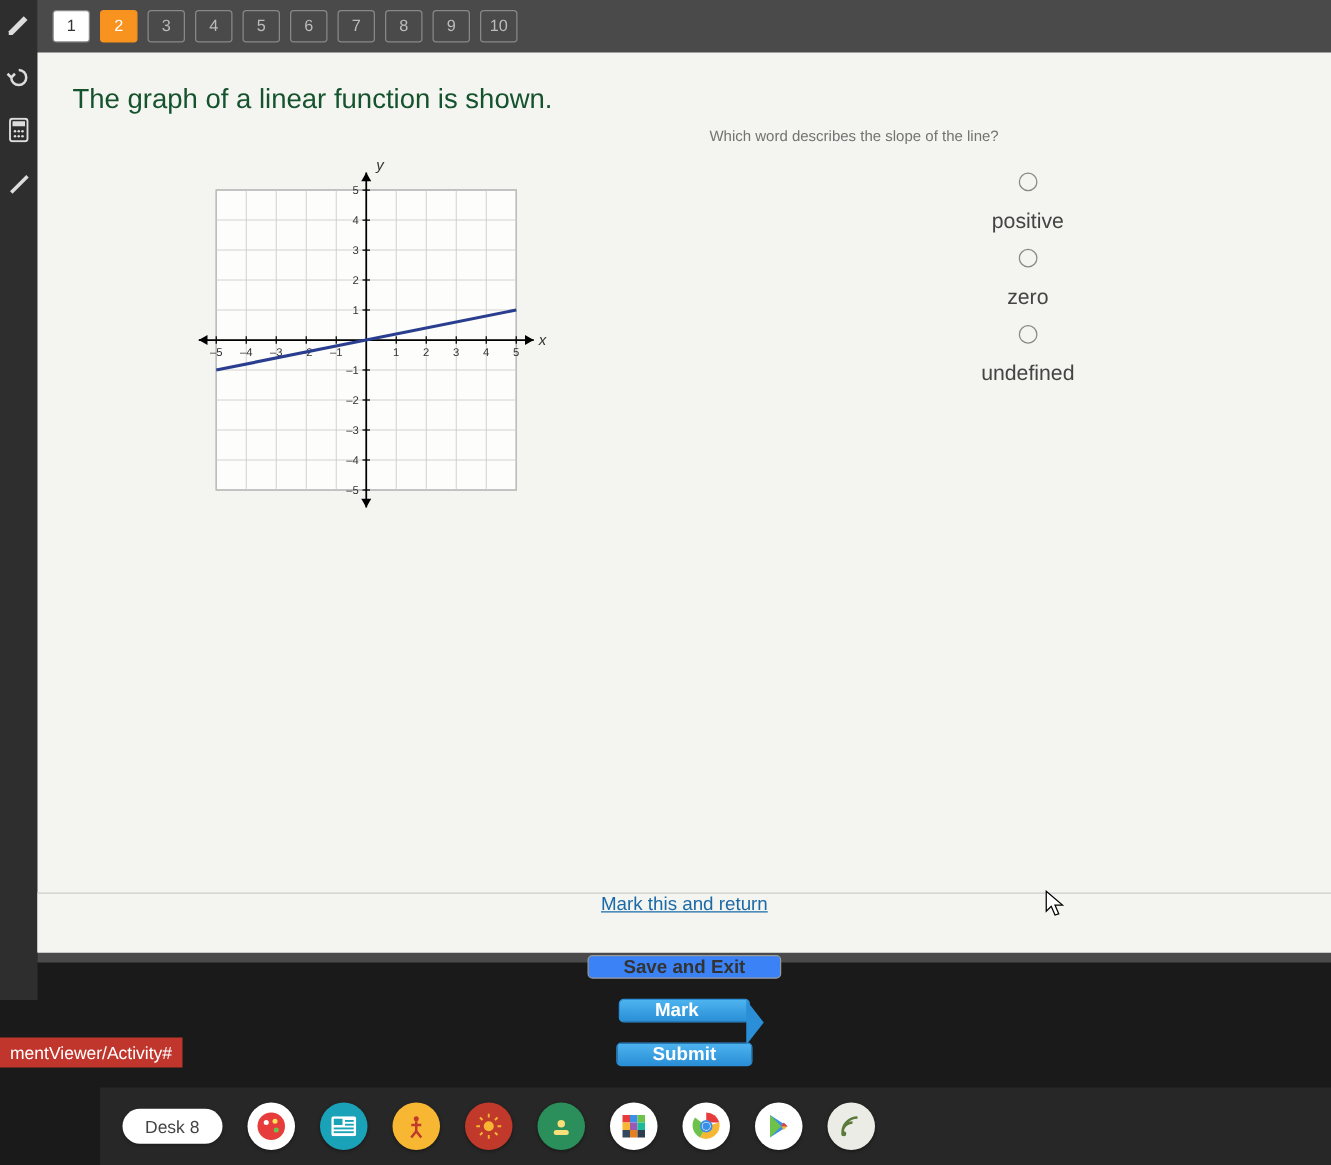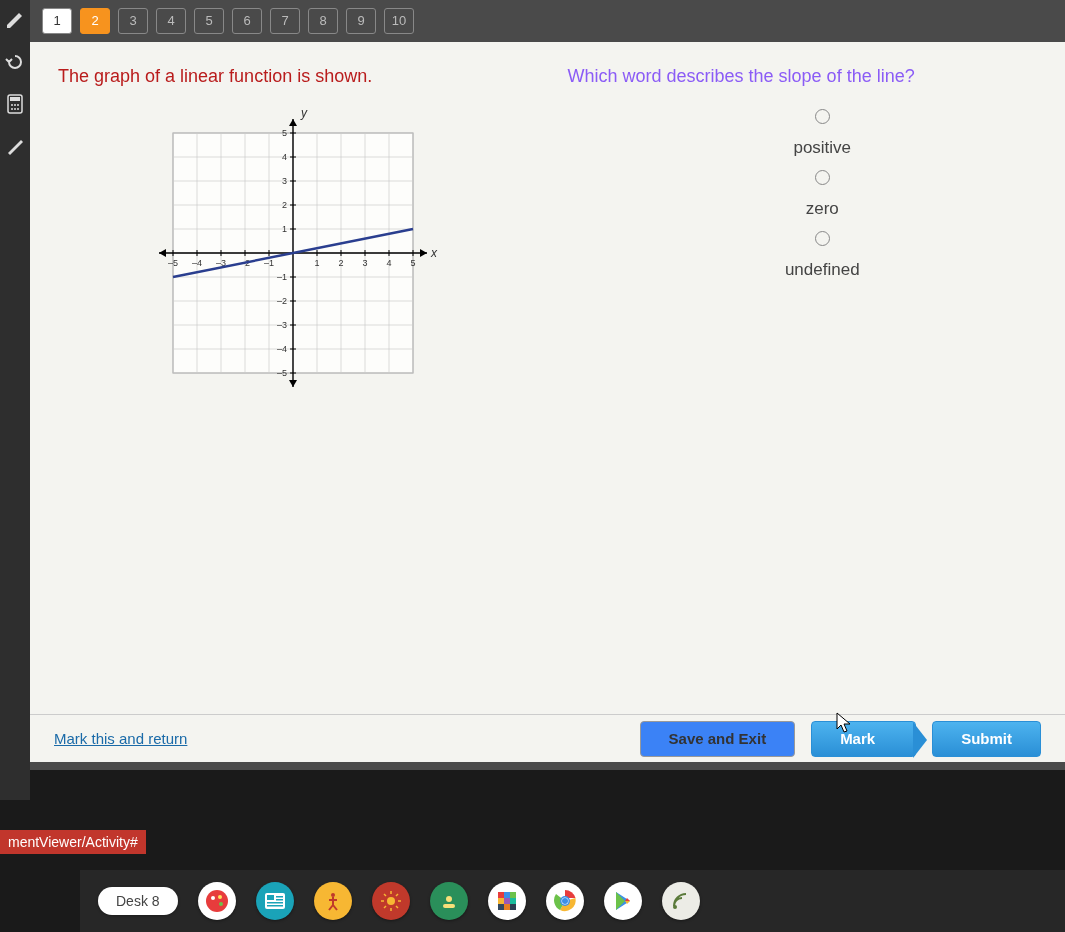--- a/index.html
+++ b/index.html
@@ -74,33 +74,34 @@
 }
 .question-body {
   flex: 1;
   display: flex;
   padding: 24px 28px;
   gap: 40px;
 }
 .left-col { flex: 1; }
 .right-col { flex: 1; }
 .prompt-text {
-  font-size: 18px;
-  color: #b91c1c;
-  margin-bottom: 16px;
+  font-size: 22px;
+  color: #14532d;
+  margin-bottom: 30px;
 }
 .graph-wrap {
   display: flex;
   justify-content: center;
   margin-top: 4px;
 }
 .question-text {
-  font-size: 18px;
-  color: #8b5cf6;
+  font-size: 12px;
+  color: #737373;
   margin-bottom: 22px;
+  margin-top: 36px;
 }
 .options { padding-left: 40px; }
 .option {
   display: flex;
   align-items: center;
   gap: 14px;
   margin-bottom: 12px;
   font-size: 17px;
   color: #444;
   cursor: pointer;
@@ -113,20 +114,21 @@
   display: inline-block;
 }
 .footer-bar {
   height: 48px;
   border-top: 1px solid #ccc;
   display: flex;
   align-items: center;
   padding: 0 24px;
   gap: 16px;
   background: #f4f4f0;
+  flex-direction: column;
 }
 .mark-link {
   color: #1a6aa8;
   text-decoration: underline;
   font-size: 15px;
   cursor: pointer;
 }
 .footer-spacer { flex: 1; }
 .btn {
   height: 36px;

